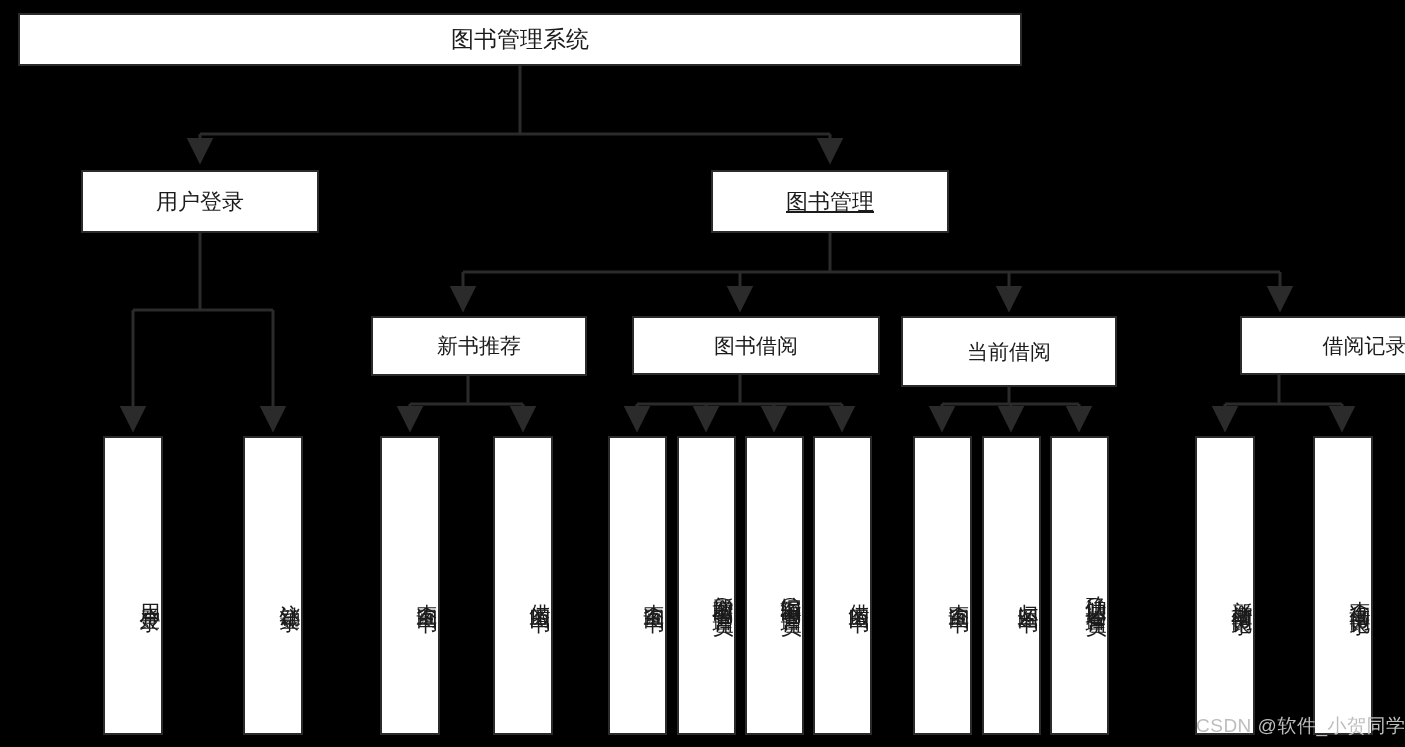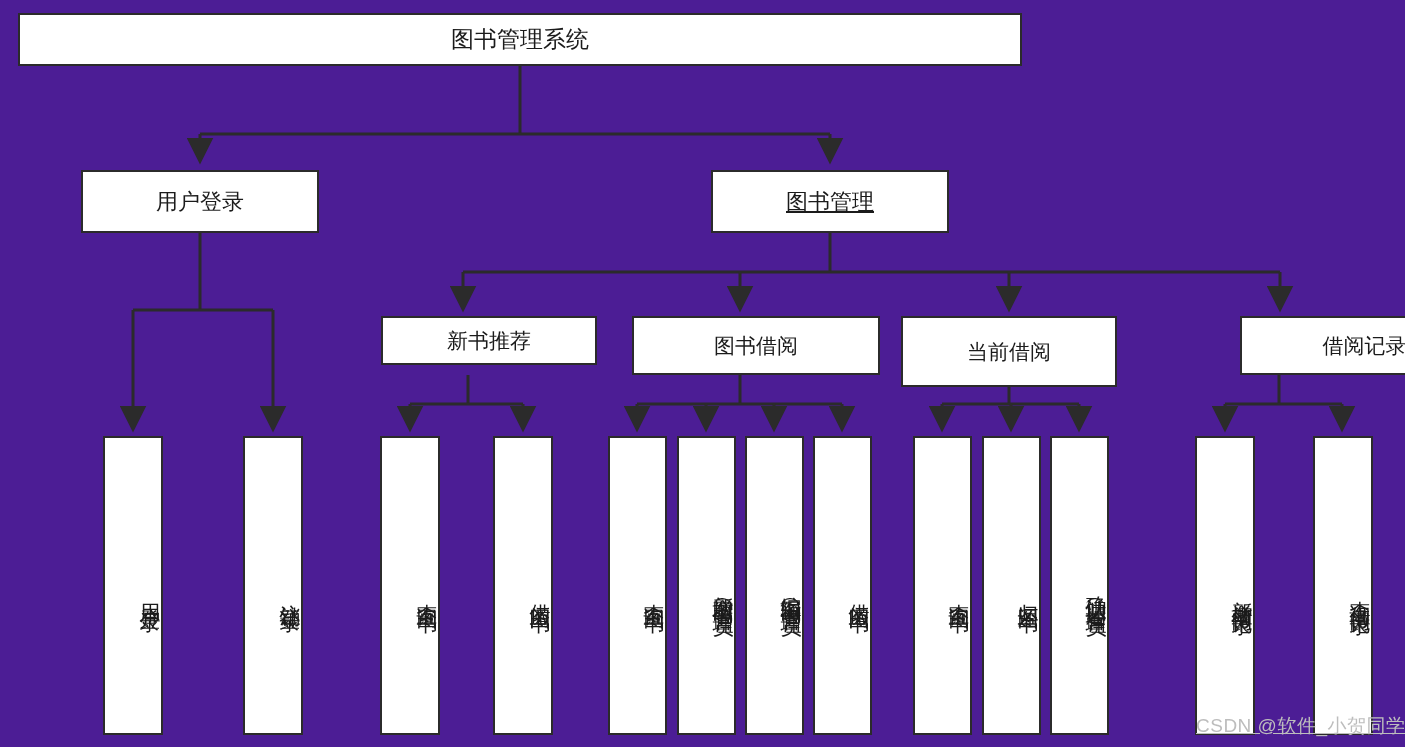--- a/index.html
+++ b/index.html
@@ -7,21 +7,21 @@
     padding: 0;
     background: #ffffff;
   }
   body {
     font-family: "Liberation Sans", "DejaVu Sans", sans-serif;
   }
   #canvas {
     position: relative;
     width: 1405px;
     height: 747px;
-    background: #4c1d95;
+    background: #000000;
     overflow: hidden;
   }
   svg#wires {
     position: absolute;
     left: 0;
     top: 0;
     width: 1405px;
     height: 747px;
     pointer-events: none;
   }
@@ -59,21 +59,20 @@
     display: block;
     white-space: pre;
   }
   .watermark {
     position: absolute;
     color: #bdbdbd;
     font-size: 19px;
     z-index: 3;
     white-space: nowrap;
     letter-spacing: 0.5px;
-    text-decoration: underline;
   }
 </style>
 </head>
 <body>
 
 <div id="canvas">
 
   <svg id="wires" viewBox="0 0 1405 747">
     <defs>
       <marker id="arrow" viewBox="0 0 12 12" refX="10" refY="6" markerWidth="9" markerHeight="9" orient="auto-start-reverse">
@@ -128,21 +127,21 @@
     <span class="node-label">图书管理系统</span>
   </div>
 
   <div class="node level2" style="left:81px; top:170px; width:238px; height:63px;">
     <span class="node-label">用户登录</span>
   </div>
   <div class="node level2" style="left:711px; top:170px; width:238px; height:63px;text-decoration:underline;">
     <span class="node-label">图书管理</span>
   </div>
 
-  <div class="node level3" style="left:381px; top:316px; width:216px; height:49px;">
+  <div class="node level3" style="left:371px; top:316px; width:216px; height:60px;">
     <span class="node-label">新书推荐</span>
   </div>
   <div class="node level3" style="left:632px; top:316px; width:248px; height:59px;">
     <span class="node-label">图书借阅</span>
   </div>
   <div class="node level3" style="left:901px; top:316px; width:216px; height:71px;">
     <span class="node-label">当前借阅</span>
   </div>
   <div class="node level3" style="left:1240px; top:316px; width:216px; height:59px;padding-left:33px;">
     <span class="node-label">借阅记录</span>

